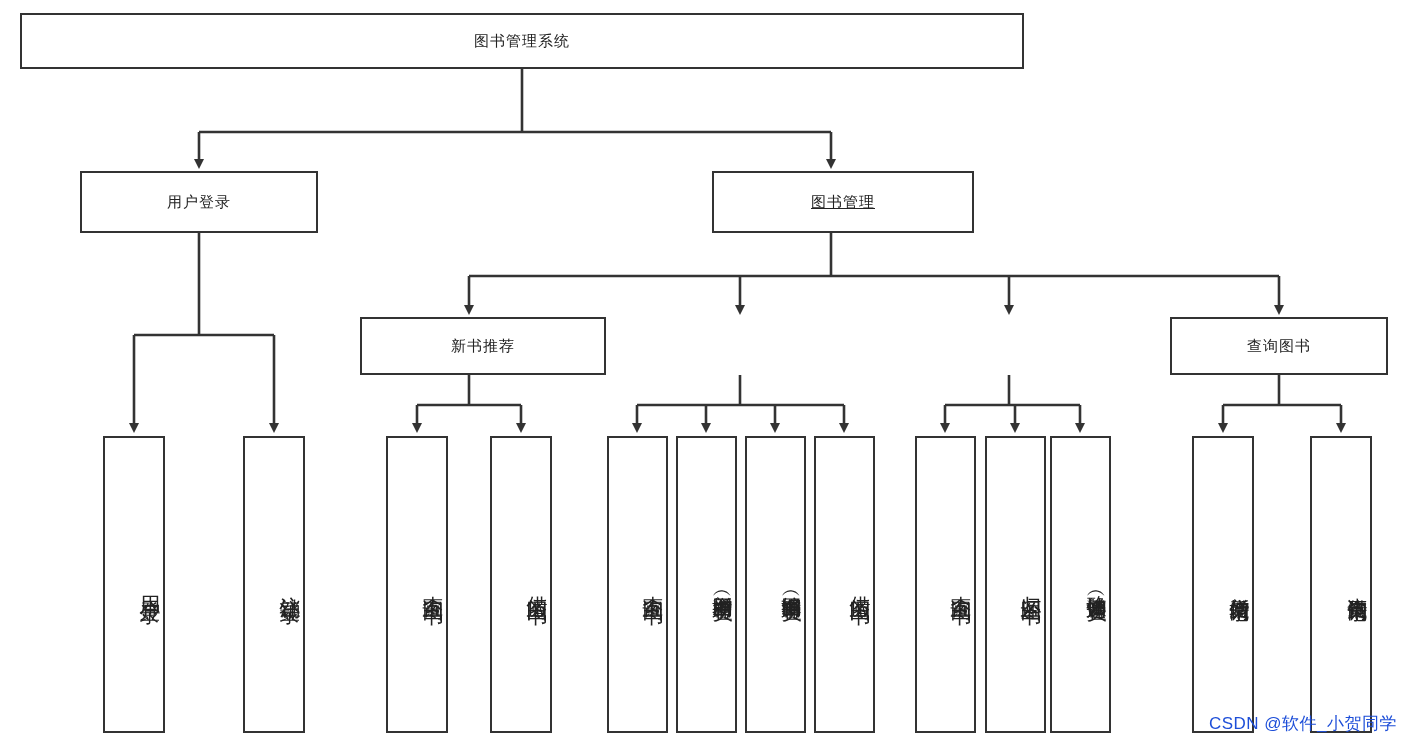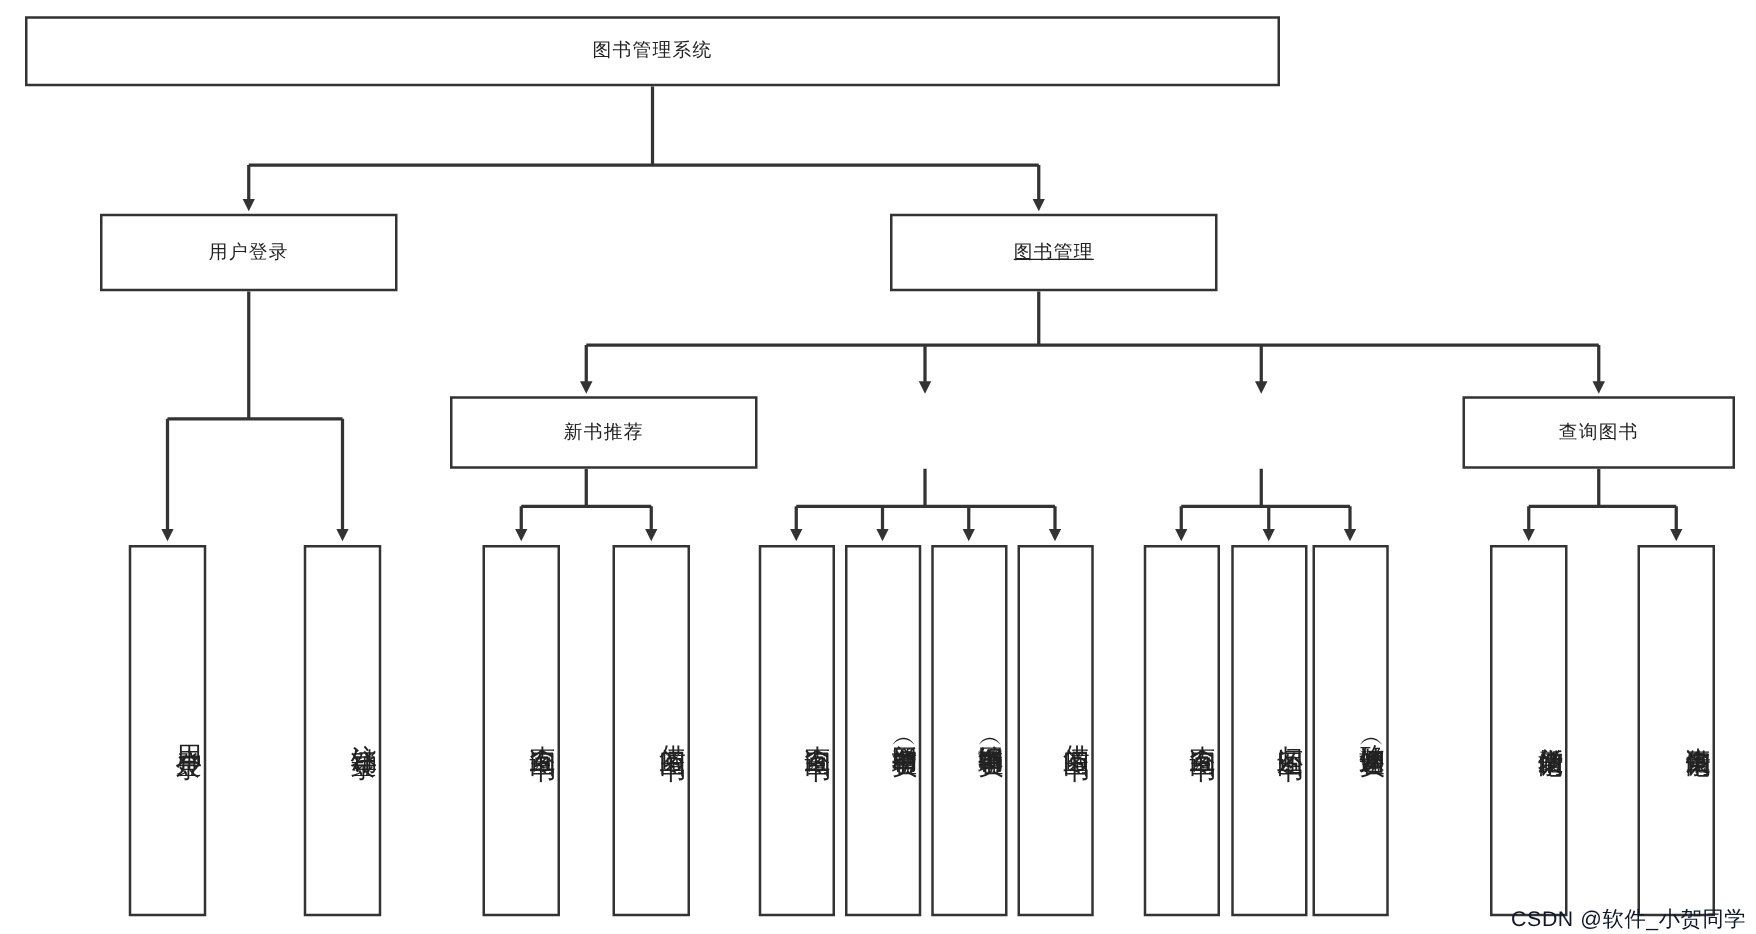--- a/index.html
+++ b/index.html
@@ -57,23 +57,23 @@
   .node.vert.tall {
     font-size: 20px;
     letter-spacing: 1px;
   }
   .node-label {
     display: block;
   }
   #watermark {
     position: absolute;
     right: 8px;
-    bottom: 0;
+    bottom: 12px;
     font-size: 17px;
-    color: #0f172a;
+    color: #1d4ed8;
     letter-spacing: 0.5px;
     white-space: nowrap;
     z-index: 3;
     user-select: none;
   }
 </style>
 </head>
 <body>
 
 <div id="canvas">

